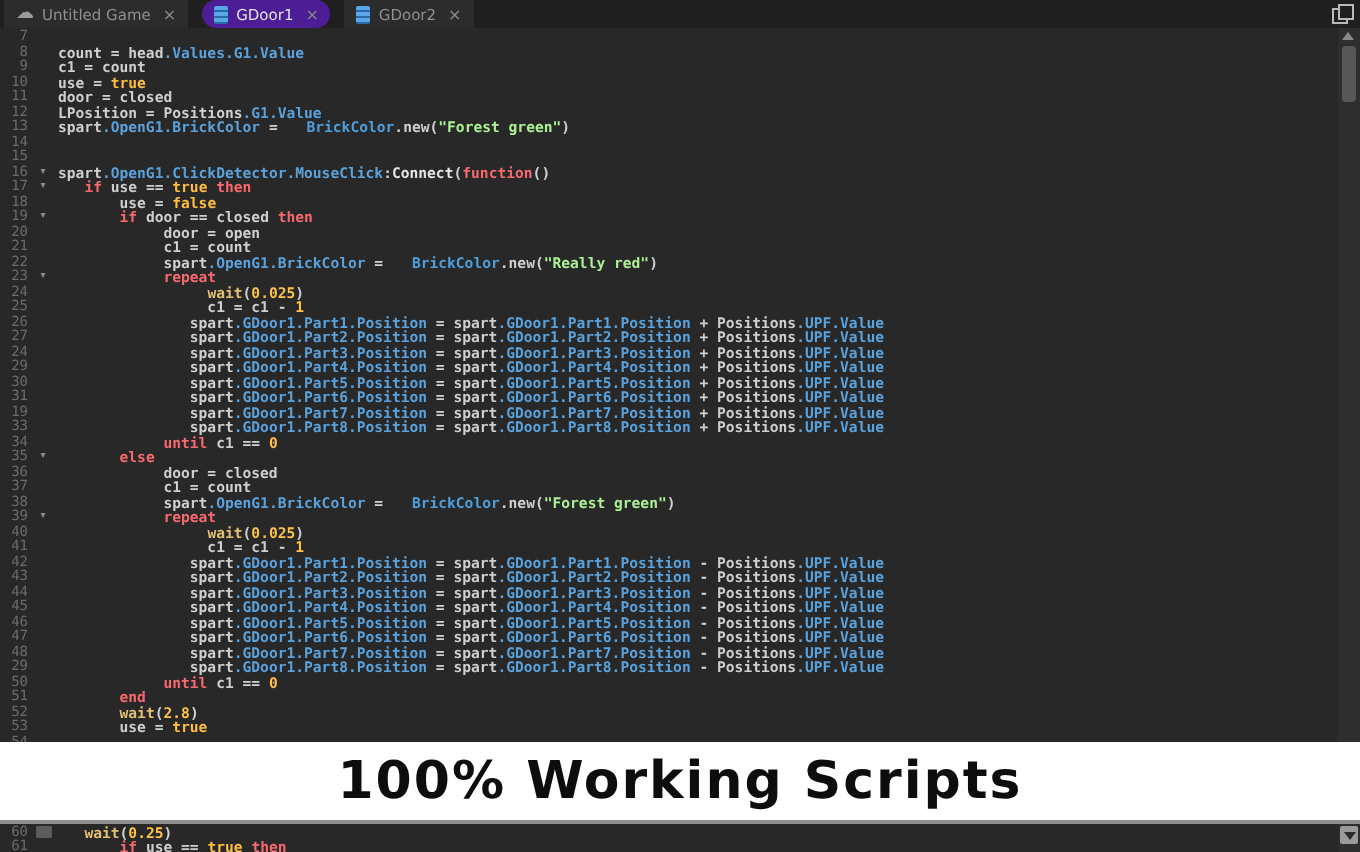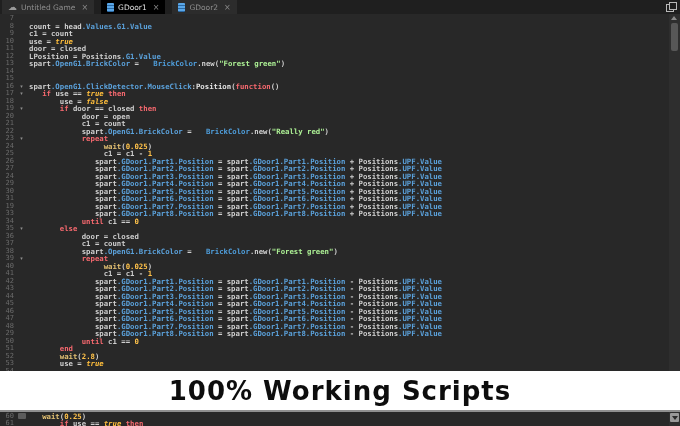--- a/index.html
+++ b/index.html
@@ -3,40 +3,40 @@
 <meta charset="utf-8">
 <style>
   html,body{margin:0;padding:0;background:#111;}
   .screen{position:relative;width:680px;height:426px;background:#282828;overflow:hidden;
           font-family:"DejaVu Sans",sans-serif;}
   
   .tabbar{position:absolute;top:0;left:0;right:0;height:14px;background:#1f1f1f;display:flex;align-items:stretch;}
   .tabs{display:flex;align-items:stretch;padding-left:2px;gap:7px;}
   .tab{display:flex;align-items:center;gap:4px;padding:0 6px;background:#2c2c2c;color:#8f8f8f;
        font-size:7.5px;white-space:nowrap;cursor:default;}
-  .tab.active{background:#000000;color:#e3e3e3;}
+  .tab.active{background:#4c1d95;color:#e3e3e3;border-radius:7px;}
   .tab-close{color:#8a8a8a;font-size:8px;margin-left:2px;}
   .icon-script{display:inline-block;width:7px;height:9px;border-radius:1px;
                background:repeating-linear-gradient(180deg,#5aa7e8 0 2px,#2b6aa6 2px 3px);}
   .icon-place{font-size:9px;line-height:9px;color:#9a9a9a;font-family:"DejaVu Sans",sans-serif;}
   .pages-icon{position:absolute;right:6px;top:4px;width:6px;height:6px;border:1px solid #b9b9b9;background:#1f1f1f;}
   .pages-icon::before{content:"";position:absolute;left:2px;top:-3px;width:6px;height:6px;
                border:1px solid #b9b9b9;background:#1f1f1f;}
   
   .code{position:absolute;top:14px;left:0;right:11px;bottom:0;background:#282828;overflow:hidden;
         font-family:"DejaVu Sans Mono",monospace;font-size:7.3px;font-weight:bold;padding-top:1px;}
   .line{display:flex;height:7.5px;line-height:7.6px;}
   .num{flex:0 0 14px;width:14px;text-align:right;color:#6b6b6b;font-size:7px;font-weight:normal;}
   .fold{flex:0 0 15px;width:15px;text-align:center;color:#8d8d8d;font-size:5px;line-height:7px;
         font-family:"DejaVu Sans",sans-serif;font-weight:normal;position:relative;}
   .marker{position:absolute;left:4px;top:0.5px;width:8px;height:6px;background:#5c5c5c;border-radius:1px;}
   .content{white-space:pre;}
   .t-d{color:#cfcfcf;}
   .t-k{color:#f7696f;}
-  .t-b{color:#ffbe3c;font-style:italic;}
+  .t-b{color:#ffbe3c;}
   .t-n{color:#ffc24a;}
   .t-s{color:#adf195;}
   .t-p{color:#5ba2dc;}
   .t-g{color:#4f9fdd;margin-left:10px;}
   .t-w{color:#e2c072;margin-top:17px;}
   .t-f{color:#e6e6e6;}
   
   .scrollbar{position:absolute;top:14px;right:0;width:11px;bottom:0;background:#2e2e2e;}
   .scroll-up{position:absolute;top:2px;left:2px;width:0;height:0;
              border-left:3.5px solid transparent;border-right:3.5px solid transparent;
@@ -121,21 +121,21 @@
           <span class="content"></span>
         </div>
         <div class="line">
           <span class="num">15</span>
           <span class="fold"></span>
           <span class="content"></span>
         </div>
         <div class="line">
           <span class="num">16</span>
           <span class="fold">▾</span>
-          <span class="content"><span class="t-d">spart</span><span class="t-p">.OpenG1.ClickDetector.MouseClick</span><span class="t-d">:</span><span class="t-f">Position</span><span class="t-d">(</span><span class="t-k">function</span><span class="t-d">()</span></span>
+          <span class="content"><span class="t-d">spart</span><span class="t-p">.OpenG1.ClickDetector.MouseClick</span><span class="t-d">:</span><span class="t-f">Connect</span><span class="t-d">(</span><span class="t-k">function</span><span class="t-d">()</span></span>
         </div>
         <div class="line">
           <span class="num">17</span>
           <span class="fold">▾</span>
           <span class="content"><span class="t-d">   </span><span class="t-k">if</span><span class="t-d"> use == </span><span class="t-b">true</span><span class="t-d"> </span><span class="t-k">then</span></span>
         </div>
         <div class="line">
           <span class="num">18</span>
           <span class="fold"></span>
           <span class="content"><span class="t-d">       use = </span><span class="t-b">false</span></span>

